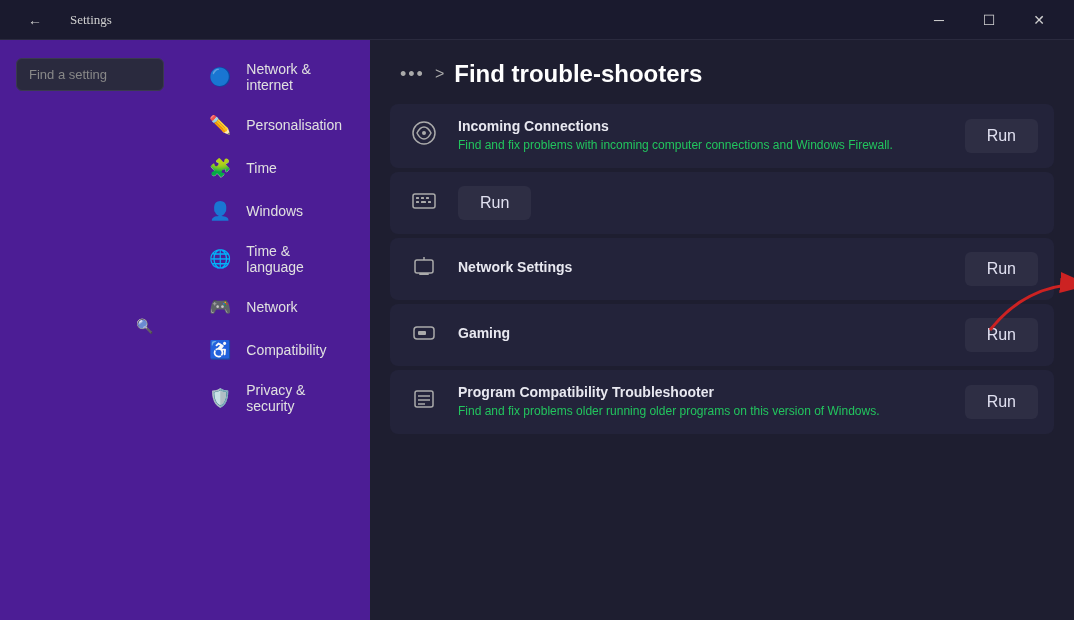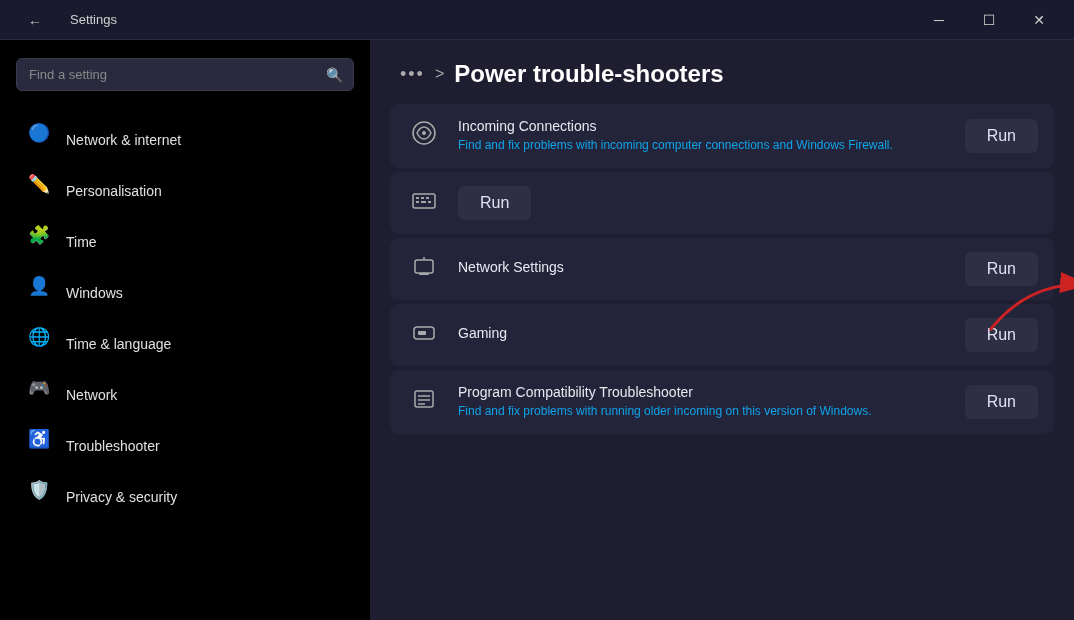--- a/index.html
+++ b/index.html
@@ -25,20 +25,21 @@
       border-bottom: 1px solid #2a2a3e;
     }
     .titlebar-left {
       display: flex;
       align-items: center;
       gap: 12px;
     }
     .titlebar-title {
       font-size: 13px;
       color: #d0d0d0;
+      font-family: Liberation Serif, serif;
     }
     .titlebar-controls {
       display: flex;
       gap: 4px;
     }
     .titlebar-btn {
       width: 46px;
       height: 32px;
       background: transparent;
       border: none;
@@ -54,23 +55,23 @@
     
     .main-layout {
       display: flex;
       flex: 1;
       overflow: hidden;
     }
 
     
     .sidebar {
       width: 370px;
-      background: #000000;
-      display: flex;
-      flex-direction: column;
+      background: #4c1d95;
+      display: flex;
+      flex-direction: row;
       padding: 10px 0;
       flex-shrink: 0;
       overflow-y: auto;
     }
     .search-container {
       margin: 8px 16px 16px 16px;
       position: relative;
     }
     .search-input {
       width: 100%;
@@ -100,21 +101,21 @@
       border-radius: 6px;
       margin: 1px 8px;
       font-size: 14px;
     }
     .sidebar-icon {
       font-size: 18px;
       width: 24px;
       text-align: center;
       flex-shrink: 0;
     }
-    .sidebar-label { font-size: 14px; margin-top: 14px; }
+    .sidebar-label { font-size: 14px; }
 
     
     .content {
       flex: 1;
       background: #1e1e30;
       overflow-y: auto;
       padding: 0;
     }
     .content-header {
       padding: 20px 30px 16px 30px;
@@ -155,27 +156,27 @@
       width: 36px;
       text-align: center;
       flex-shrink: 0;
       color: #c0c0d0;
     }
     .ts-info {
       flex: 1;
     }
     .ts-name {
       font-size: 14px;
-      font-weight: 400;
+      font-weight: 700;
       color: #e8e8f0;
       margin-bottom: 3px;
     }
     .ts-desc {
       font-size: 12px;
-      color: #0ea5e9;
+      color: #22c55e;
       line-height: 1.4;
     }
     .ts-run-btn {
       background: #2e2e44;
       border: none;
       color: #e0e0f0;
       padding: 8px 22px;
       border-radius: 6px;
       font-size: 16px;
       cursor: pointer;
@@ -240,34 +241,34 @@
         <div class="sidebar-item">
     <span class="sidebar-icon">🌐</span>
     <span class="sidebar-label">Time &amp; language</span>
   </div>
         <div class="sidebar-item">
     <span class="sidebar-icon">🎮</span>
     <span class="sidebar-label">Network</span>
   </div>
         <div class="sidebar-item">
     <span class="sidebar-icon">♿</span>
-    <span class="sidebar-label">Troubleshooter</span>
+    <span class="sidebar-label">Compatibility</span>
   </div>
         <div class="sidebar-item">
     <span class="sidebar-icon">🛡️</span>
     <span class="sidebar-label">Privacy &amp; security</span>
   </div>
       </div>
   </div>
 
   <div class="content" style="position:relative;">
     <div class="content-header">
       <span class="breadcrumb-dots">•••</span>
       <span class="breadcrumb-sep">&gt;</span>
-      <span class="page-title">Power trouble-shooters</span>
+      <span class="page-title">Find trouble-shooters</span>
     </div>
 
     <div class="ts-list" id="ts-list" style="position:relative;">
     <div class="ts-item">
     <span class="ts-icon"><svg width="28" height="28" viewBox="0 0 28 28" fill="none">
               <circle cx="14" cy="14" r="11" stroke="#aaa" stroke-width="1.5"></circle>
               <path d="M7 14 Q10 8 14 8 Q18 8 21 14 Q18 20 14 20 Q10 20 7 14Z" stroke="#aaa" stroke-width="1.5" fill="none"></path>
               <circle cx="14" cy="14" r="2" fill="#aaa"></circle>
             </svg></span>
     <div class="ts-info">
@@ -313,21 +314,21 @@
   </div>
         <div class="ts-item">
     <span class="ts-icon"><svg width="28" height="28" viewBox="0 0 28 28" fill="none">
               <rect x="5" y="6" width="18" height="16" rx="2" stroke="#aaa" stroke-width="1.5"></rect>
               <line x1="8" y1="11" x2="20" y2="11" stroke="#aaa" stroke-width="1.5"></line>
               <line x1="8" y1="15" x2="20" y2="15" stroke="#aaa" stroke-width="1.5"></line>
               <line x1="8" y1="19" x2="15" y2="19" stroke="#aaa" stroke-width="1.5"></line>
             </svg></span>
     <div class="ts-info">
       <div class="ts-name">Program Compatibility Troubleshooter</div>
-      <div class="ts-desc">Find and fix problems with running older incoming on this version of Windows.</div>
+      <div class="ts-desc">Find and fix problems older running older programs on this version of Windows.</div>
     </div>
     <button class="ts-run-btn">Run</button>
   </div>
       </div>
 
     <svg class="overlay-svg" style="left:560px;top:220px;width:200px;height:80px;" viewBox="0 0 200 80">
       <defs>
         <marker id="arrowhead" markerWidth="10" markerHeight="7" refX="10" refY="3.5" orient="auto">
           <polygon points="0 0, 10 3.5, 0 7" fill="#cc2222"></polygon>
         </marker>

